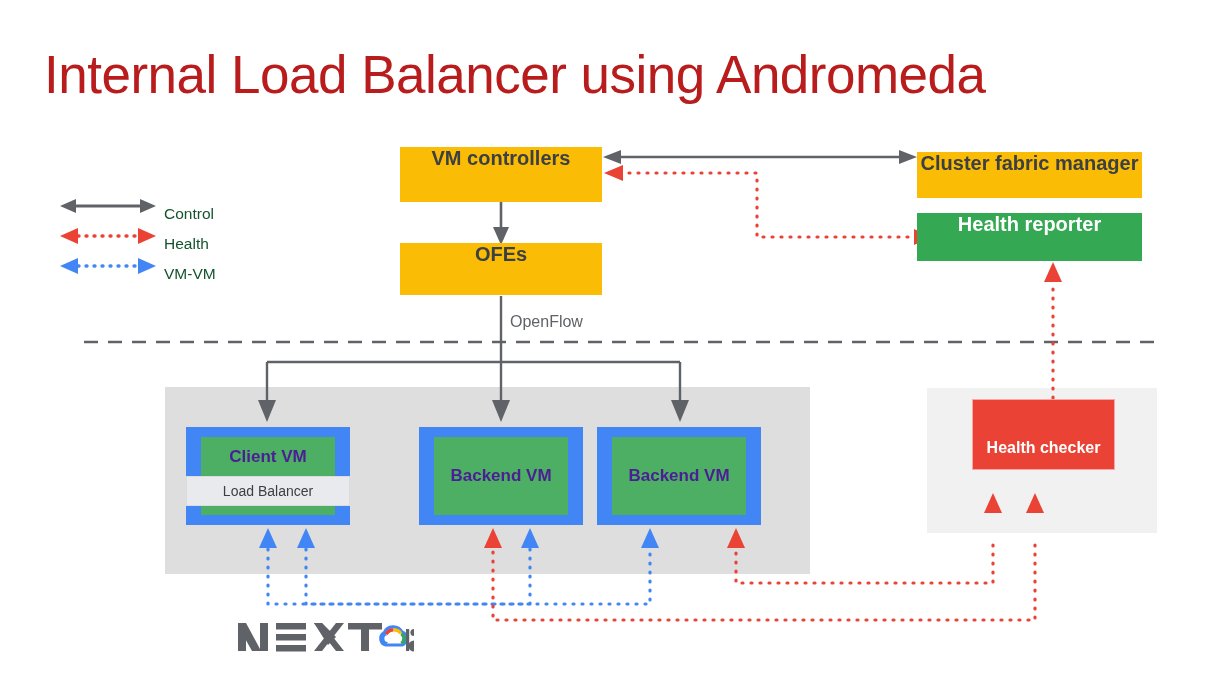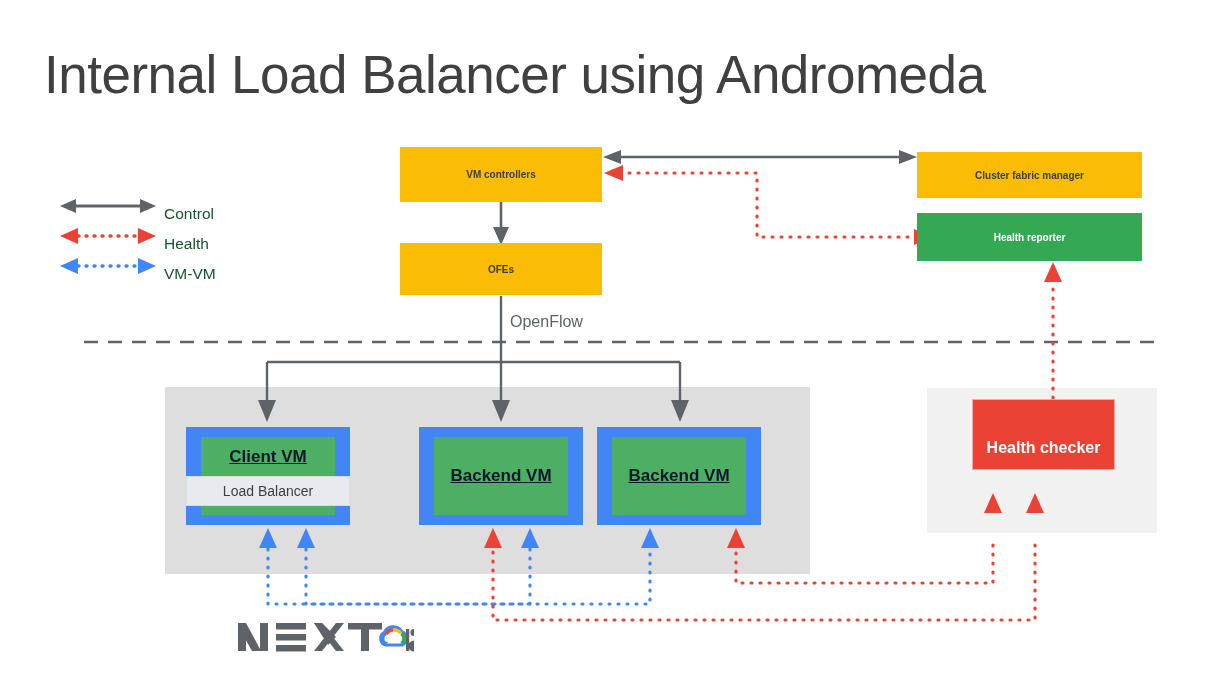--- a/index.html
+++ b/index.html
@@ -8,21 +8,21 @@
     background:#ffffff;
     font-family:"Liberation Sans", sans-serif;
     overflow:hidden;
     position:relative;
   }
   #stage{position:absolute;left:0;top:0;width:1218px;height:686px;}
 
   
   .title{
     position:absolute;left:44px;top:44px;
-    font-size:53px;font-weight:400;color:#404040;
+    font-size:53px;font-weight:400;color:#b91c1c;
     letter-spacing:-0.5px;white-space:nowrap;
   }
 
   
   .legend{position:absolute;left:56px;top:196px;}
   .legend-row{position:relative;height:30px;}
   .legend-label{
     position:absolute;left:108px;top:8px;
     font-size:15.5px;color:#14532d;line-height:20px;white-space:nowrap;
   }
@@ -32,30 +32,30 @@
   .panel-left{
     position:absolute;left:165px;top:387px;width:645px;height:187px;
     background:#dedede;
   }
   .panel-right{
     position:absolute;left:927px;top:388px;width:230px;height:145px;
     background:#f1f1f1;
   }
 
   
-  .box{position:absolute;display:flex;align-items:center;justify-content:center;
-       font-size:10px;font-weight:700;box-sizing:border-box;}
+  .box{position:absolute;display:flex;align-items:flex-start;justify-content:center;
+       font-size:20px;font-weight:700;box-sizing:border-box;}
   .box-amber{background:#fabc05;color:#3c4043;}
   .box-green{background:#34a853;color:#ffffff;}
   .box-red{background:#ea4335;color:#ffffff;border:1px solid #fca5a5;}
 
   .vm-outer{position:absolute;background:#4285f4;box-sizing:border-box;}
   .vm-inner{position:absolute;background:#4caf64;display:flex;flex-direction:column;
             align-items:center;justify-content:center;box-sizing:border-box;}
-  .vm-label{font-size:17px;font-weight:700;color:#0f172a;text-decoration:underline;}
+  .vm-label{font-size:17px;font-weight:700;color:#4c1d95;}
   .lb-chip{
     margin-top:9px;background:#e8eaed;color:#3c4043;
     font-size:14px;font-weight:400;
     padding:6px 36px;border:1px solid #dadce0;white-space:nowrap;
   }
 
   .openflow{
     position:absolute;left:510px;top:313px;
     font-size:16px;color:#5f6368;white-space:nowrap;
   }

